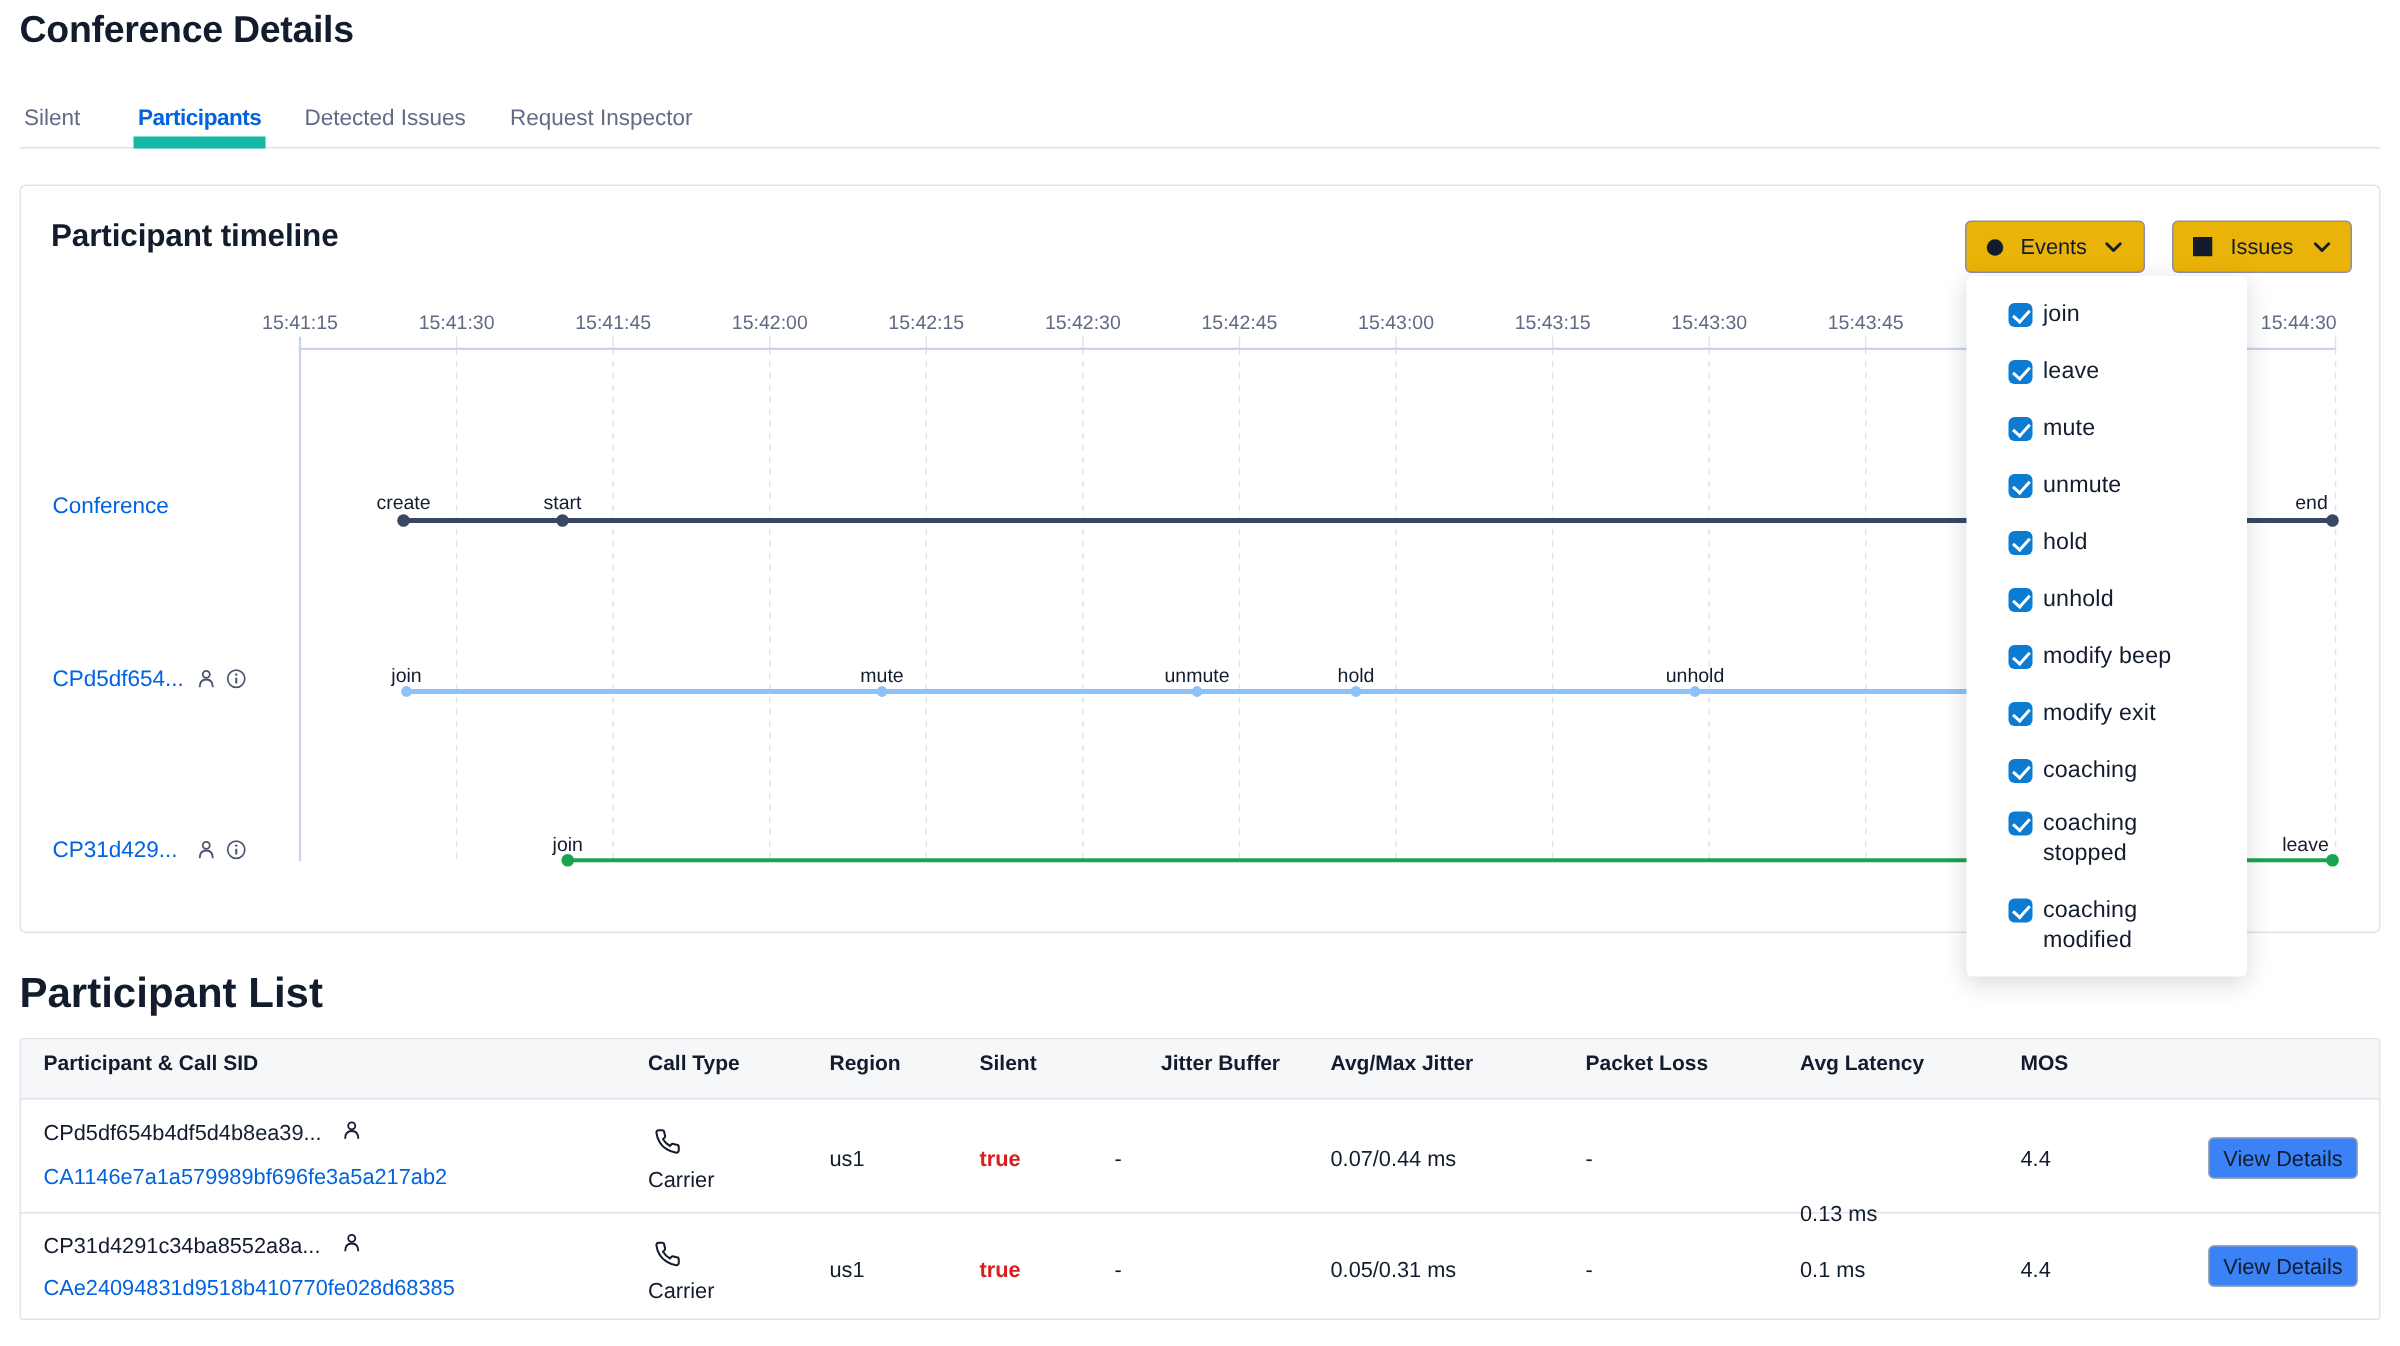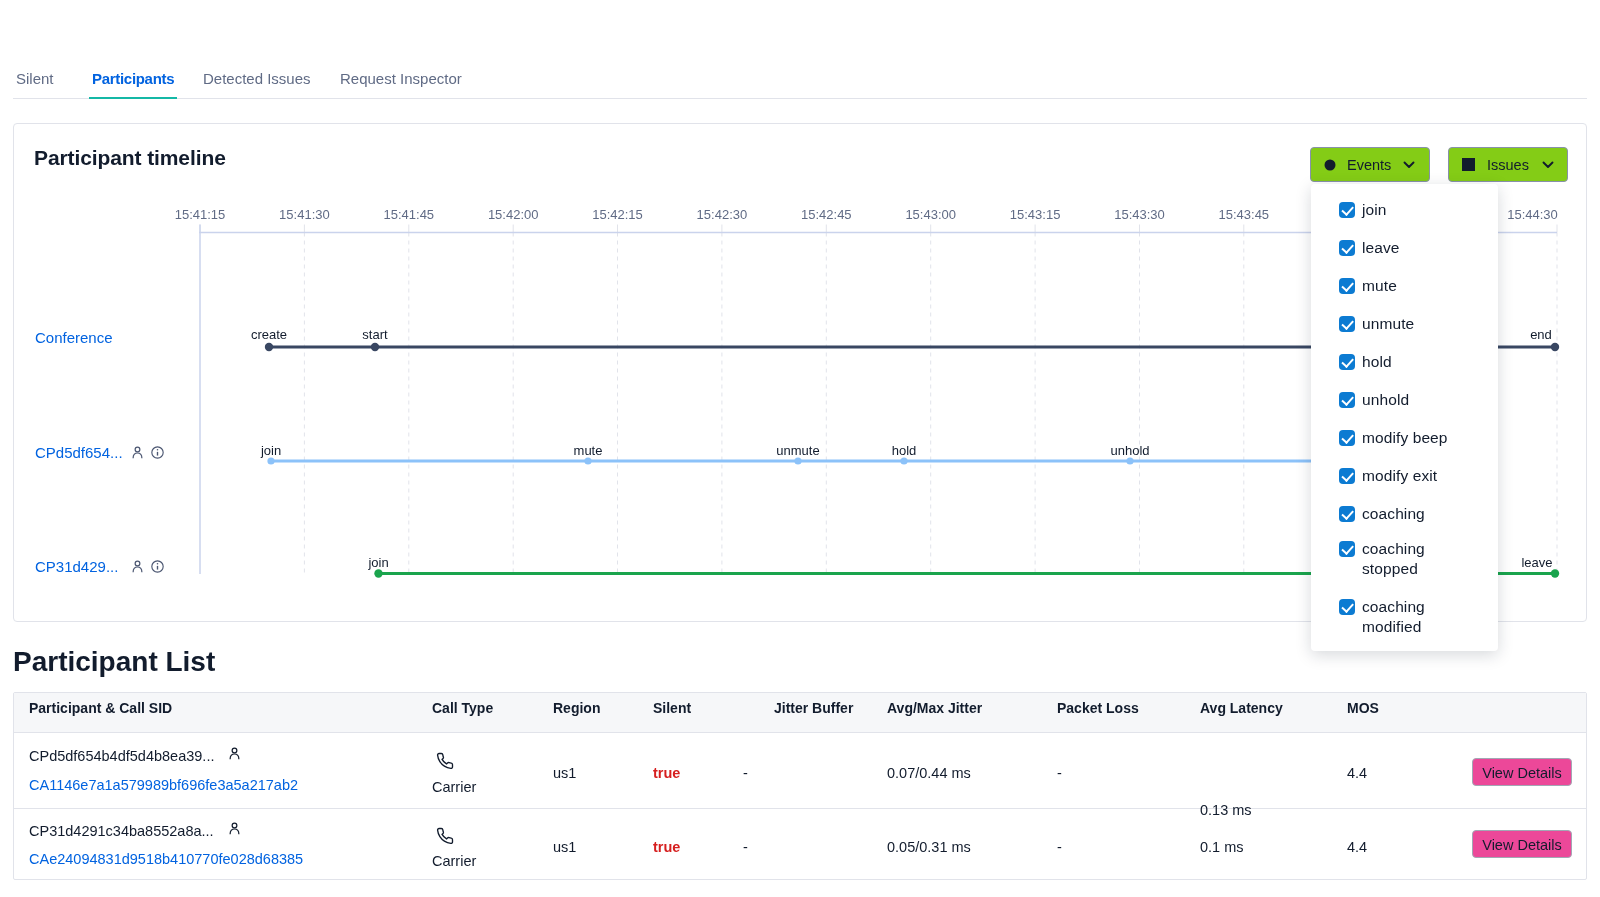--- a/index.html
+++ b/index.html
@@ -2,43 +2,44 @@
 <html><head>
 <meta charset="utf-8">
 <style>
   * { margin:0; padding:0; box-sizing:border-box; }
   html,body { width:1600px; height:897px; background:#fff; font-family:"Liberation Sans", sans-serif; color:#121C2D; }
   .abs { position:absolute; }
   #page { position:relative; width:1600px; height:897px; overflow:hidden; }
   h1 { font-size:25px; font-weight:700; letter-spacing:-0.2px; }
   .tabs { position:absolute; left:13px; top:66px; right:13px; height:33px; border-bottom:1px solid #E1E3EA; }
   .tab { position:absolute; top:66px; height:33px; font-size:15px; color:#606B85; white-space:nowrap; padding-top:4px; }
-  .tab.active { color:#0263E0; font-weight:700; letter-spacing:-0.3px; border-bottom:2px solid #14b8a6; height:33px; padding:4px 3px 0 3px; box-sizing:border-box; }
+  .tab.active { color:#0263E0; font-weight:700; letter-spacing:-0.3px; border-bottom:8px solid #14b8a6; height:33px; padding:4px 3px 0 3px; box-sizing:border-box; }
   .card { position:absolute; left:13px; top:123px; width:1574px; height:499px; border:1px solid #E1E3EA; border-radius:4px; background:#fff; }
   .ctitle { position:absolute; left:34px; top:146px; font-size:21px; line-height:24px; font-weight:700; letter-spacing:-0.1px; }
-  .btn { position:absolute; height:35px; border:1px solid #8891AA; border-radius:4px; background:#84cc16; font-size:14.5px; color:#121C2D; display:flex; align-items:center; }
+  .btn { position:absolute; height:35px; border:1px solid #8891AA; border-radius:4px; background:#eab308; font-size:14.5px; color:#121C2D; display:flex; align-items:center; }
   .rowlabel { position:absolute; font-size:15px; color:#0263E0; white-space:nowrap; display:flex; align-items:center; }
   .plheading { position:absolute; left:13px; top:650px; font-size:28px; line-height:23px; font-weight:700; }
   .panel { position:absolute; left:1311px; top:184px; width:187px; height:467px; background:#fff; border-radius:4px; box-shadow:0 4px 16px rgba(18,28,45,0.17); z-index:10; }
   .chk { position:absolute; left:28px; width:16px; height:16px; background:#0C7BD2; border-radius:4px; }
   .chk::after { content:""; position:absolute; left:4.9px; top:1.9px; width:5px; height:9.4px; border:solid #fff; border-width:0 2.7px 2.7px 0; transform:rotate(42deg); }
   .chklabel { position:absolute; left:51px; font-size:15.5px; color:#121C2D; line-height:20px; letter-spacing:0.1px; }
   .red { color:#D61F1F !important; font-weight:700; }
   text.evt { font-size:13px; fill:#121C2D; text-anchor:middle; font-family:"Liberation Sans", sans-serif; }
   .thead { position:absolute; left:0; width:1600px; }
   .thead span { position:absolute; top:0; font-size:14px; font-weight:700; color:#121C2D; white-space:nowrap; }
   .trow { position:absolute; left:0; width:1344px; }
   .trow span { position:absolute; white-space:nowrap; font-size:14.5px; color:#121C2D; }
   .cp { font-size:14.5px; }
   .ca { color:#0263E0 !important; }
-  .vbtn { position:absolute; width:100px; height:28px; border:1px solid #A2A7B4; border-radius:4px; background:#ec4899; font-size:14.5px; color:#121C2D; text-align:center; }
+  .vbtn { position:absolute; width:100px; height:28px; border:1px solid #A2A7B4; border-radius:4px; background:#3b82f6; font-size:14.5px; color:#121C2D; text-align:center; }
 </style>
 </head>
 <body>
 <div id="page">
+  <h1 style="position:absolute;left:13px;top:6px;">Conference Details</h1>
 
   <div class="tabs"></div>
   <div class="tab" style="left:16px;">Silent</div>
   <div class="tab active" style="left:89px;">Participants</div>
   <div class="tab" style="left:203px;">Detected Issues</div>
   <div class="tab" style="left:340px;">Request Inspector</div>
 
   <div class="card"></div>
   <div class="ctitle">Participant timeline</div>
 

